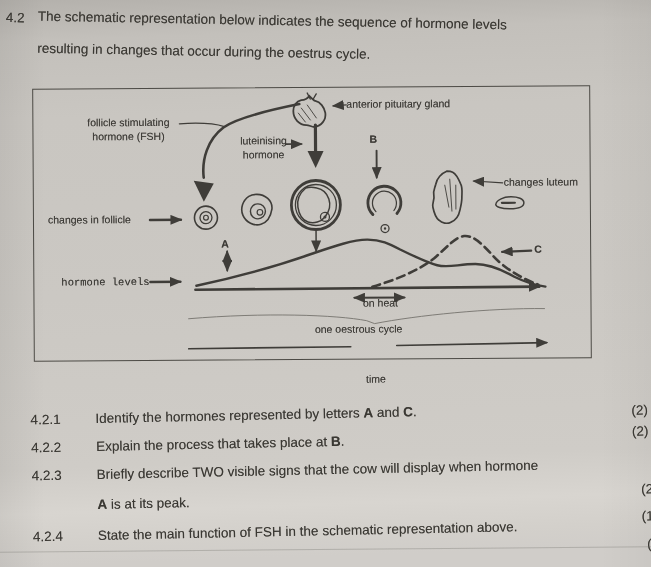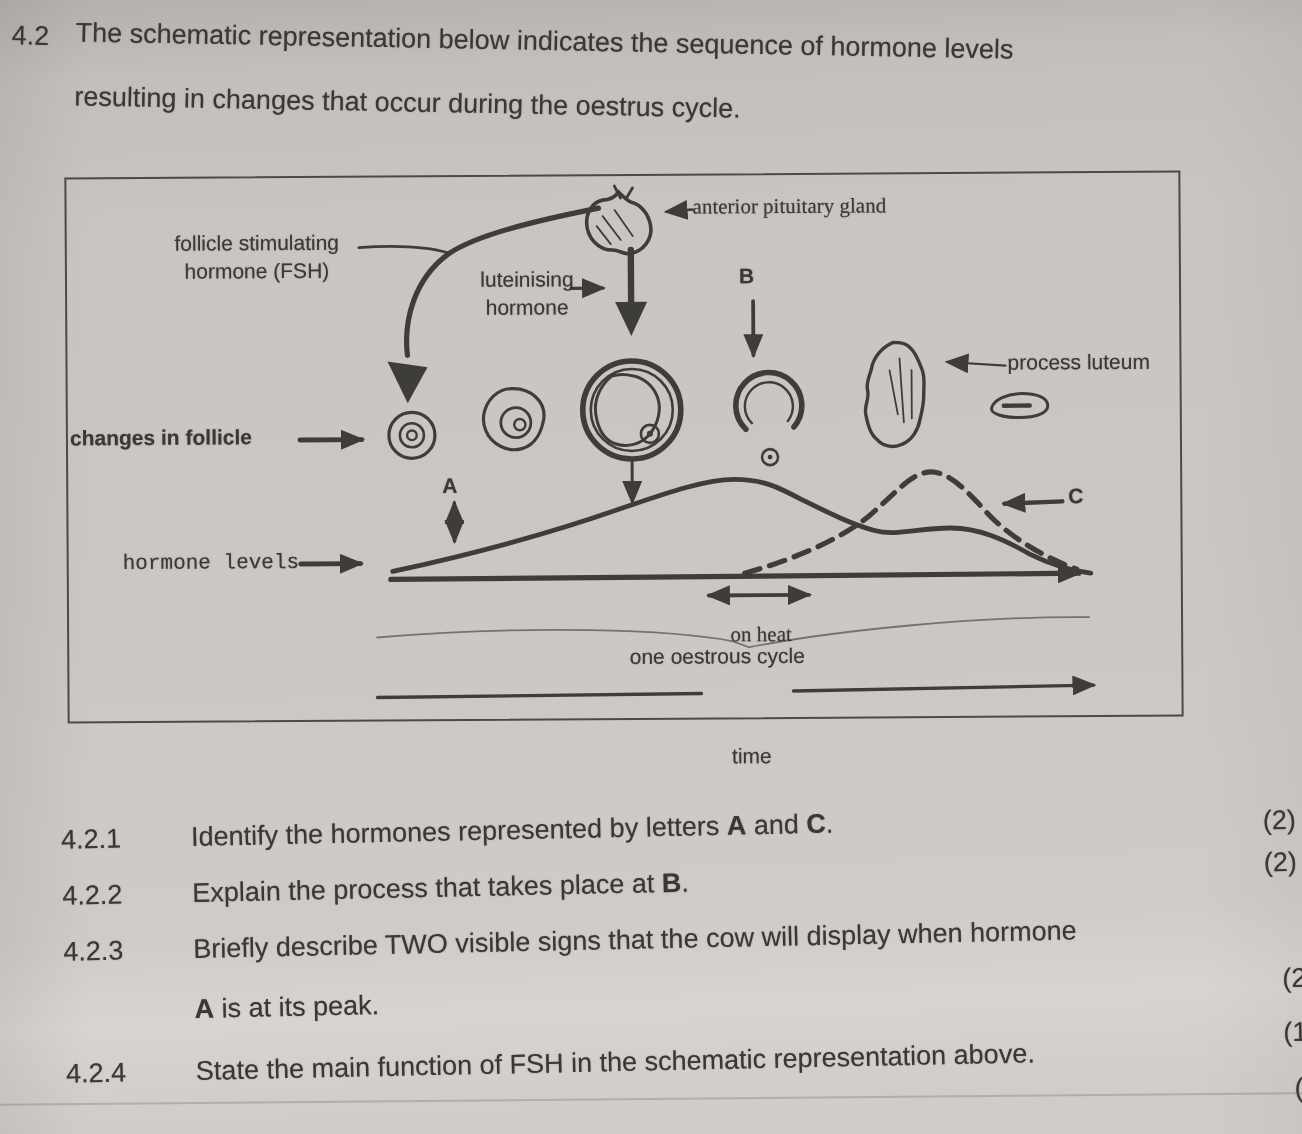--- a/index.html
+++ b/index.html
@@ -18,28 +18,28 @@
   .header .qnum{position:absolute;left:6px;top:4px;font-size:13.5px;}
   .header .l1{position:absolute;left:38px;top:2px;width:560px;font-size:13.5px;}
   .header .l2{position:absolute;left:38px;top:34px;width:560px;font-size:13.5px;}
   
   .dbox{position:absolute;left:33px;top:87px;width:556px;height:271px;border:1.6px solid #4c4a45;transform:rotate(-0.35deg);transform-origin:50% 50%;}
   .dbox svg{position:absolute;left:0;top:0;}
   .dlabel{position:absolute;font-size:10.5px;line-height:13.5px;color:#3b3935;white-space:nowrap;}
   .ctr{text-align:center;white-space:normal;}
   .fsh-label{left:40px;top:27px;width:110px;}
   .lh-label{left:200px;top:46px;width:60px;}
-  .apg-label{left:313px;top:10px;width:150px;font-family:Liberation Serif, serif;}
+  .apg-label{left:313px;top:10px;width:150px;}
   .b-label{left:336px;top:45px;width:16px;font-weight:bold;}
   .cl-label{left:470px;top:89px;}
-  .cif-label{left:1px;top:124px;font-weight:bold;}
+  .cif-label{left:14px;top:124px;}
   .a-label{left:187px;top:149px;font-weight:bold;}
   .hl-label{left:27px;top:187px;font-family:Liberation Mono, monospace;}
   .c-label{left:500px;top:156px;font-weight:bold;}
-  .onheat-label{left:316px;top:224px;width:60px;font-family:Liberation Serif, serif;}
+  .onheat-label{left:316px;top:209px;width:60px;}
   .cycle-label{left:272px;top:235px;width:104px;}
   .time-label{left:322px;top:249px;width:38px;margin-top:36px;}
   
   .questions{position:absolute;left:0;top:395px;width:651px;height:172px;transform:rotate(-1.2deg);transform-origin:0 0;}
   .qrow{position:absolute;left:0;width:640px;font-size:13.5px;}
   .qrow .num{position:absolute;left:30px;top:0;}
   .qrow .body{position:absolute;left:95px;top:0;width:545px;}
   .mark{position:absolute;font-size:13.5px;}
   .crease{position:absolute;left:0;top:549px;width:651px;height:1px;background:rgba(110,108,104,0.32);transform:rotate(-0.5deg);}
 </style>
@@ -142,21 +142,21 @@
     <div class="dlabel ctr lh-label txt">
       <div>luteinising</div>
       <div>hormone</div>
     </div>
     <div class="dlabel ctr fsh-label txt">
       <div>follicle stimulating</div>
       <div>hormone (FSH)</div>
     </div>
     <div class="dlabel apg-label txt">anterior pituitary gland</div>
     <div class="dlabel b-label txt">B</div>
-    <div class="dlabel cl-label txt">process luteum</div>
+    <div class="dlabel cl-label txt">changes luteum</div>
     <div class="dlabel cif-label txt">changes in follicle</div>
     <div class="dlabel a-label txt">A</div>
     <div class="dlabel hl-label txt">hormone levels</div>
     <div class="dlabel c-label txt">C</div>
     <div class="dlabel ctr onheat-label txt">on heat</div>
     <div class="dlabel ctr cycle-label txt">one oestrous cycle</div>
     <div class="dlabel ctr time-label txt">time</div>
   </div>
 
   <div class="questions">

